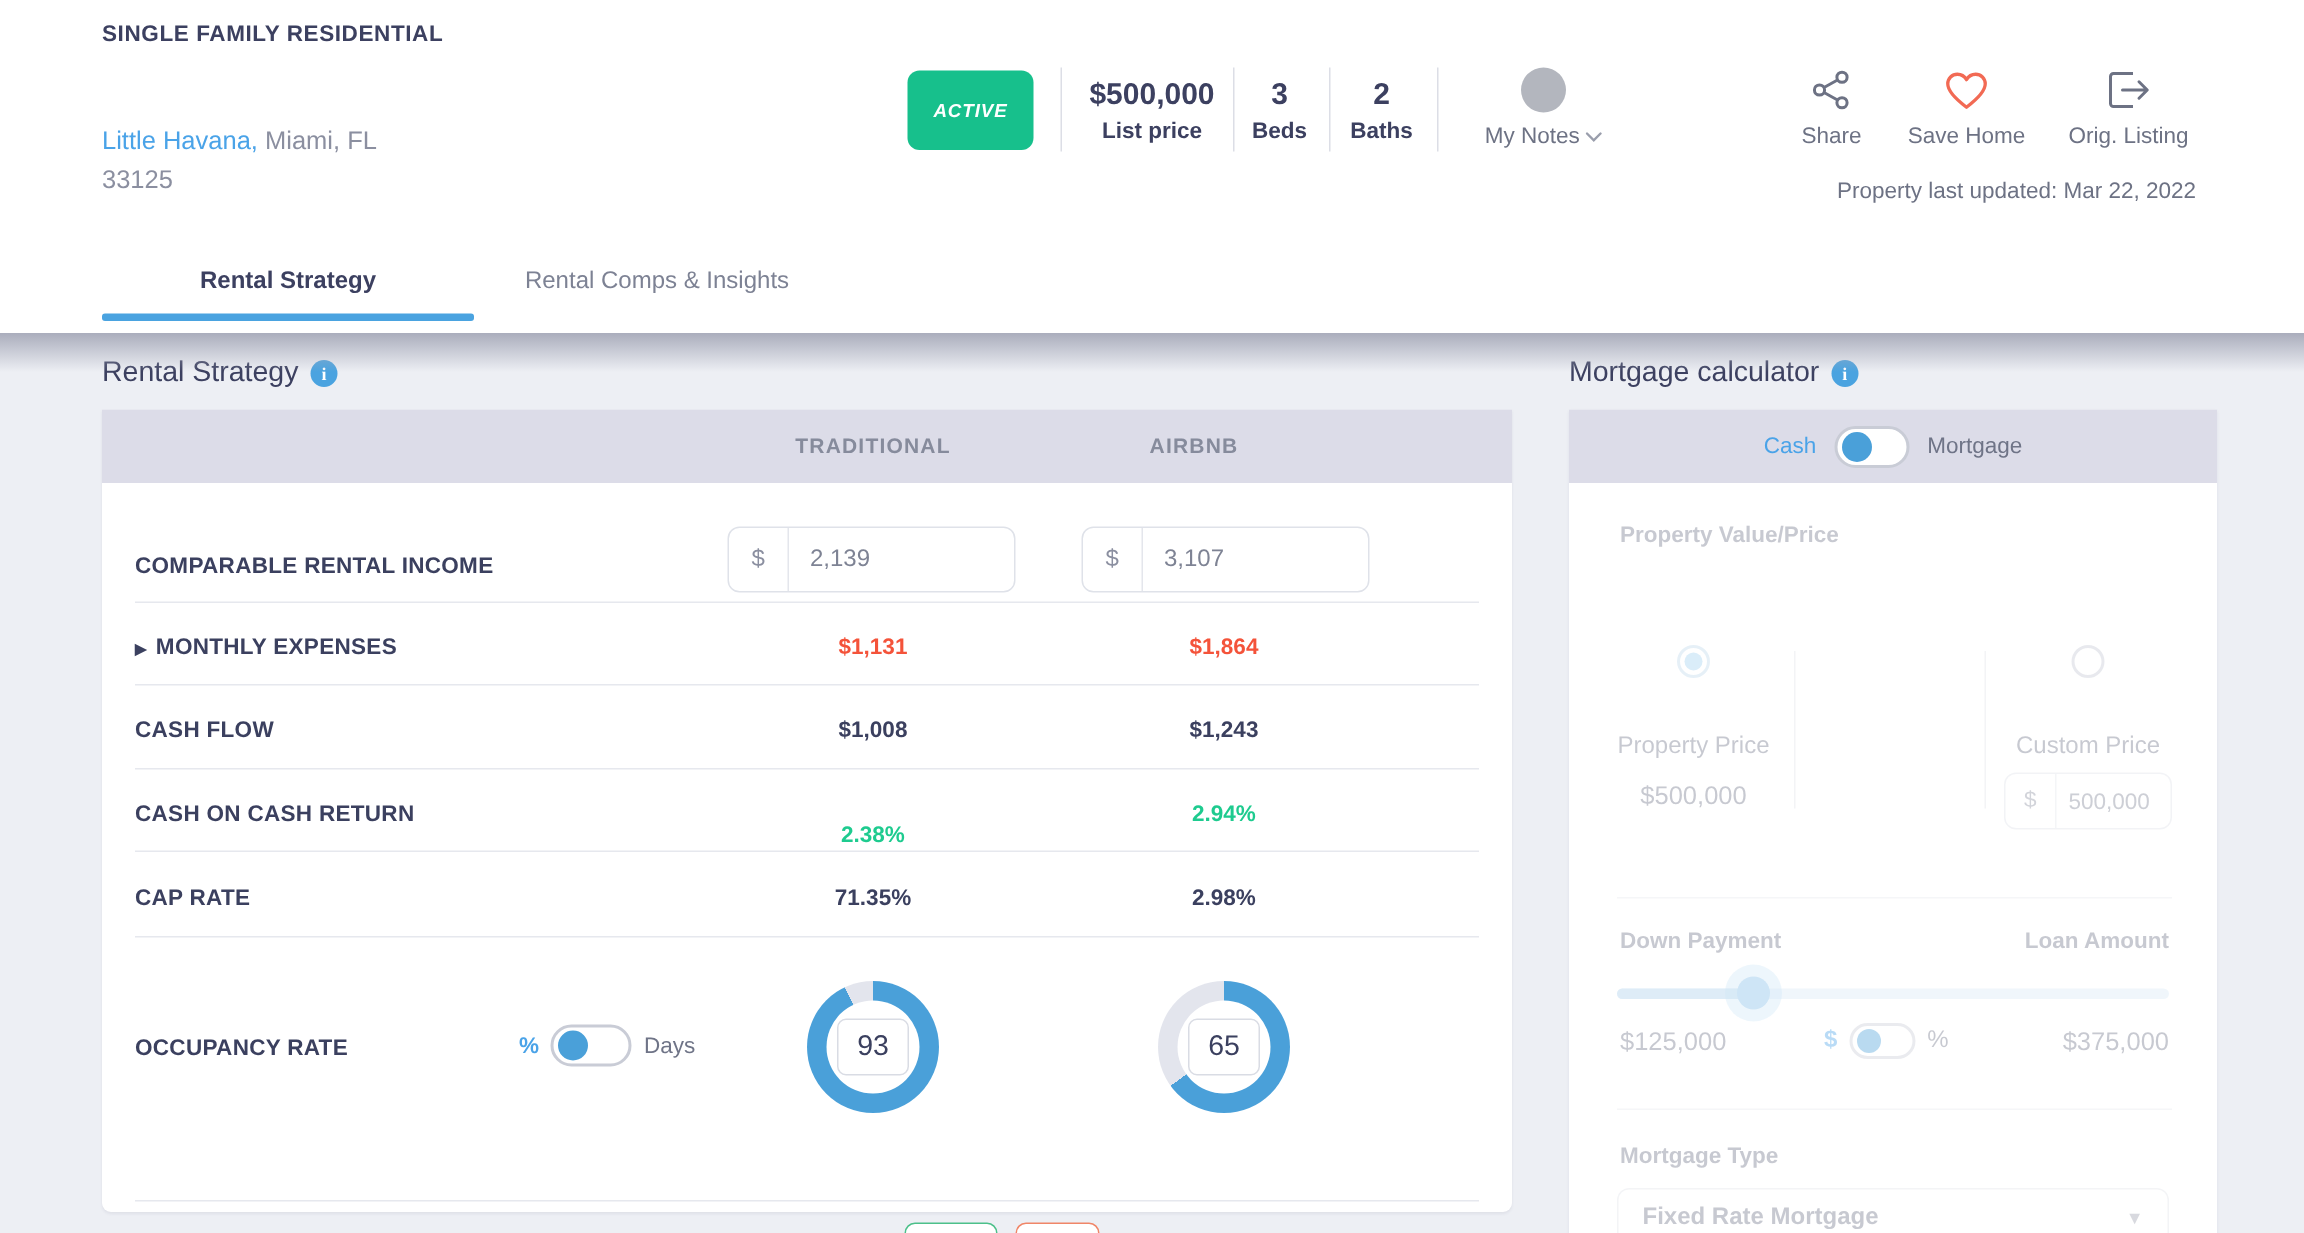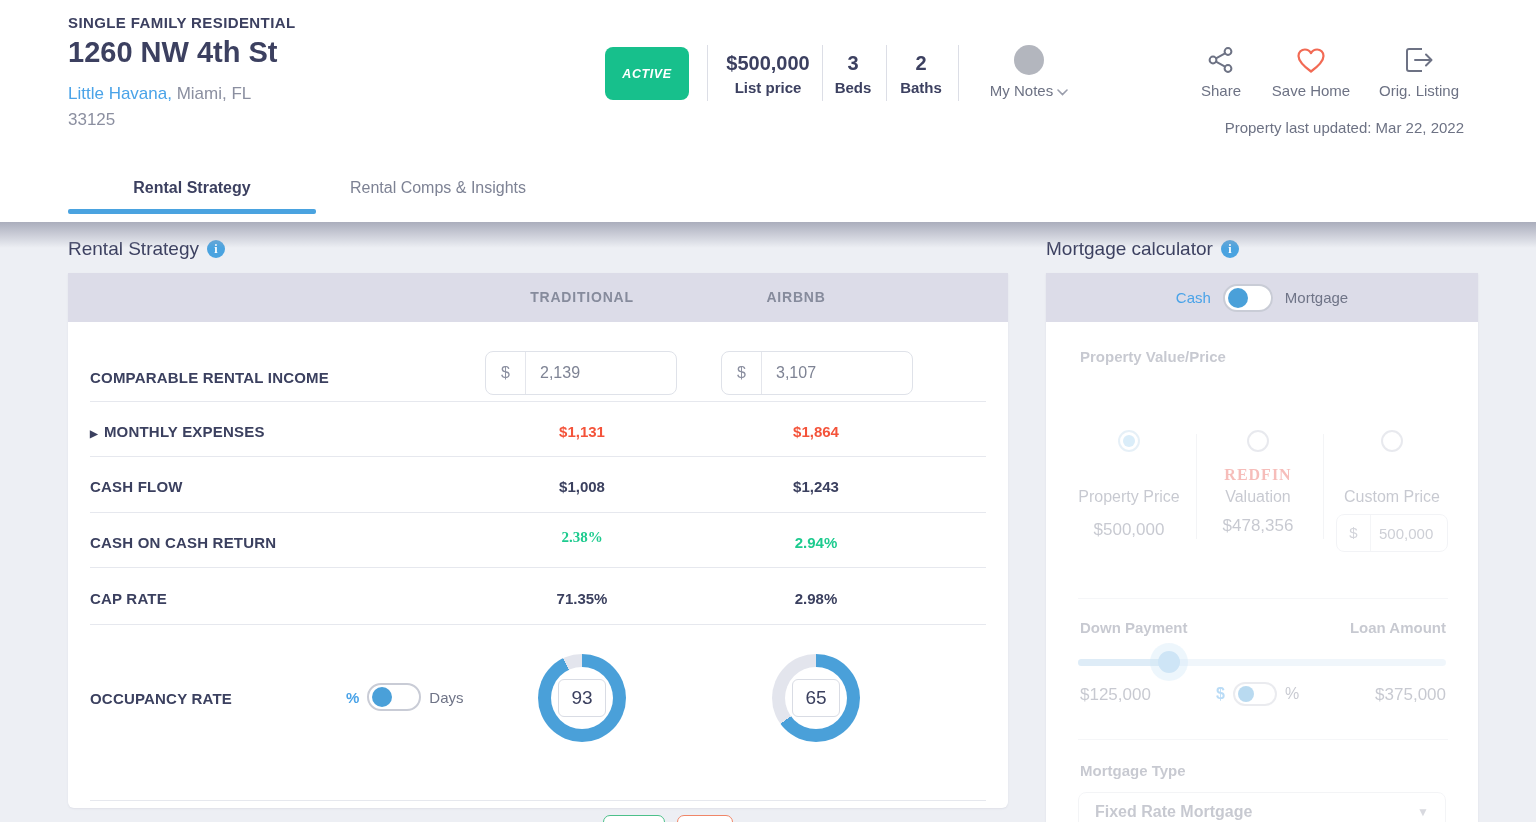--- a/index.html
+++ b/index.html
@@ -126,21 +126,20 @@
     font-size:16px; font-weight:bold; color:#6f7487; cursor:pointer; background:#fff; }
   .dd-chev { font-size:12px; color:#9a9eac; }
 
   svg { display:block; }
 </style>
 </head>
 <body>
 
 <div class="header">
   <div class="prop-type">SINGLE FAMILY RESIDENTIAL</div>
-  <div class="address">1260 NW 4th St</div>
   <div class="location"><span class="hood">Little Havana,</span><span> Miami, FL</span></div>
   <div class="zip">33125</div>
 
   <div class="badge">ACTIVE</div>
 
   <div class="vdiv" style="left:707px"></div>
   <div class="stat" style="left:715px; width:106px;">
     <div class="v">$500,000</div>
     <div class="l">List price</div>
   </div>
@@ -233,21 +232,21 @@
     <div class="rval c1 red" style="top:150px;">$1,131</div>
     <div class="rval c2 red" style="top:150px;">$1,864</div>
     <div class="rdiv" style="top:183px;"></div>
 
     <div class="rlabel" style="top:205px;">CASH FLOW</div>
     <div class="rval c1" style="top:205px;">$1,008</div>
     <div class="rval c2" style="top:205px;">$1,243</div>
     <div class="rdiv" style="top:239px;"></div>
 
     <div class="rlabel" style="top:261px;">CASH ON CASH RETURN</div>
-    <div class="rval c1 green" style="top:256px;font-family:Liberation Serif, serif;">2.38%</div>
+    <div class="rval c1 green" style="top:275px;">2.38%</div>
     <div class="rval c2 green" style="top:261px;">2.94%</div>
     <div class="rdiv" style="top:294px;"></div>
 
     <div class="rlabel" style="top:317px;">CAP RATE</div>
     <div class="rval c1" style="top:317px;">71.35%</div>
     <div class="rval c2" style="top:317px;">2.98%</div>
     <div class="rdiv" style="top:351px;"></div>
 
     <div class="rlabel" style="top:417px;">OCCUPANCY RATE</div>
     <div style="position:absolute; left:278px; top:410px;" class="toggle">
@@ -290,26 +289,20 @@
 
     <div class="faded">
       <div class="flabel" style="left:34px; top:26px;">Property Value/Price</div>
 
       <div class="pv-col" style="left:18px;">
         <span class="radio sel"></span>
         <div class="fval" style="position:static; margin-top:32px; font-size:16px;">Property Price</div>
         <div class="fval" style="position:static; margin-top:14px;">$500,000</div>
       </div>
       <div class="pv-div" style="left:150px;"></div>
-      <div class="pv-col" style="left:147px;">
-        <span class="radio"></span>
-        <div class="redfin" style="margin-top:10px;">REDFIN</div>
-        <div class="fval" style="position:static; margin-top:4px; font-size:16px;">Valuation</div>
-        <div class="fval" style="position:static; margin-top:10px;">$478,356</div>
-      </div>
       <div class="pv-div" style="left:277px;"></div>
       <div class="pv-col" style="left:281px;">
         <span class="radio"></span>
         <div class="fval" style="position:static; margin-top:32px; font-size:16px;">Custom Price</div>
         <div class="money-input" style="position:static; margin:8px auto 0; width:112px; height:38px;">
           <span class="pre" style="width:34px; font-size:15px; line-height:36px;">$</span>
           <input style="width: 70px; padding-left: 8px; font-size: 15px;" value="500,000">
         </div>
       </div>
 

